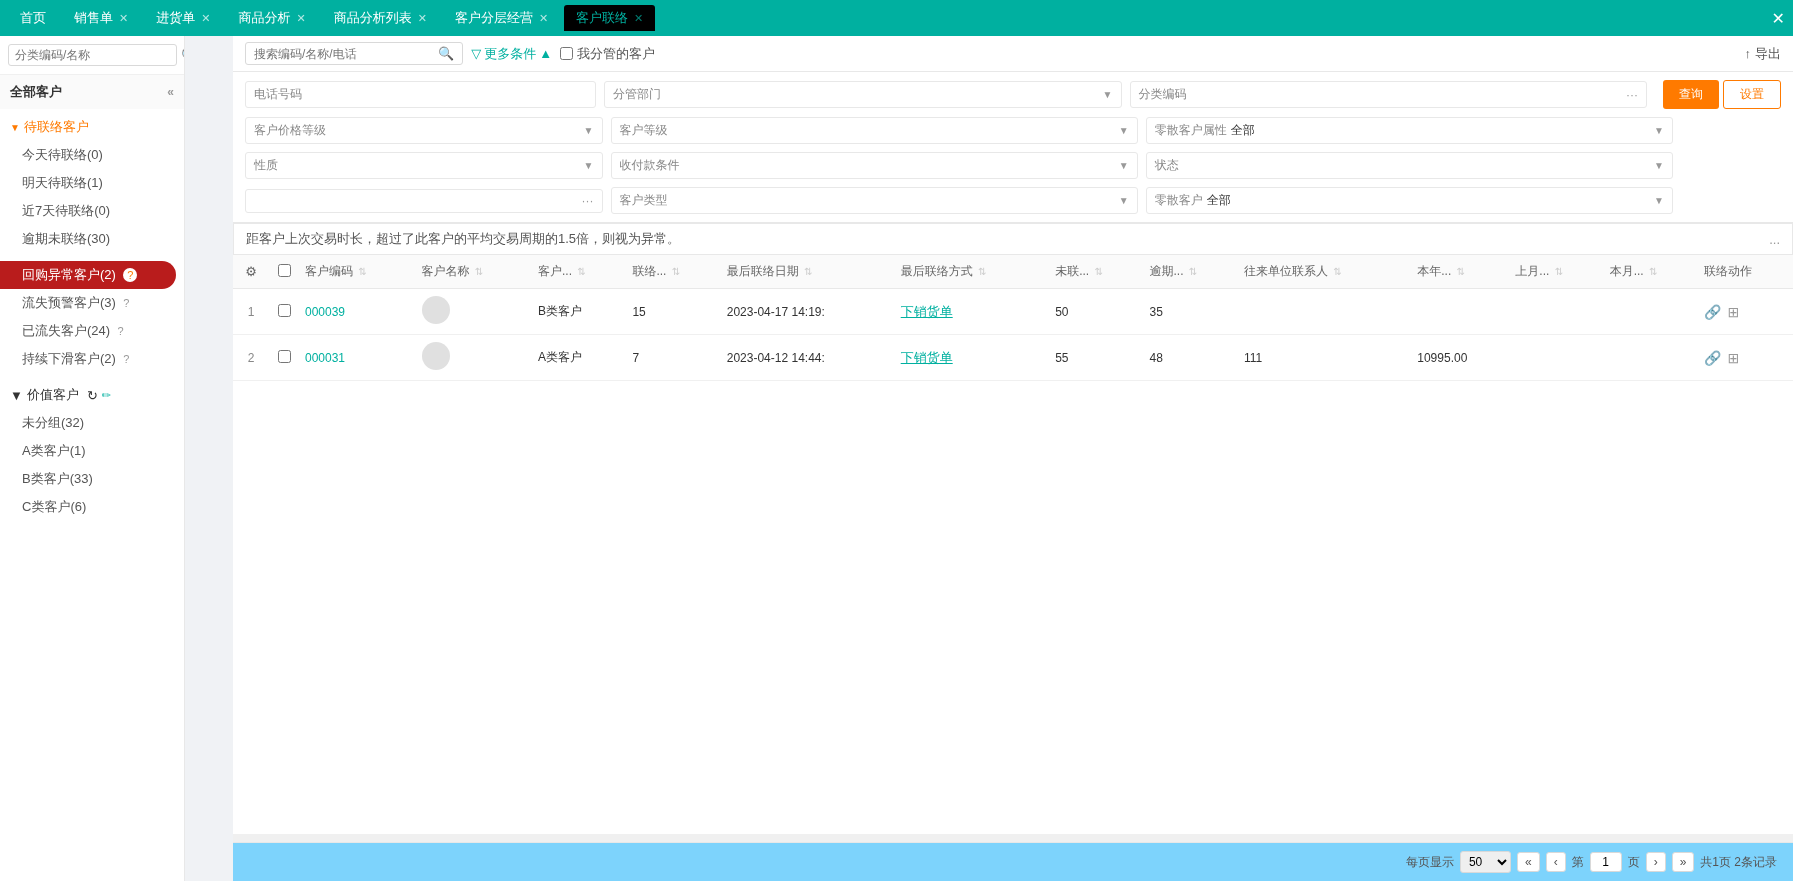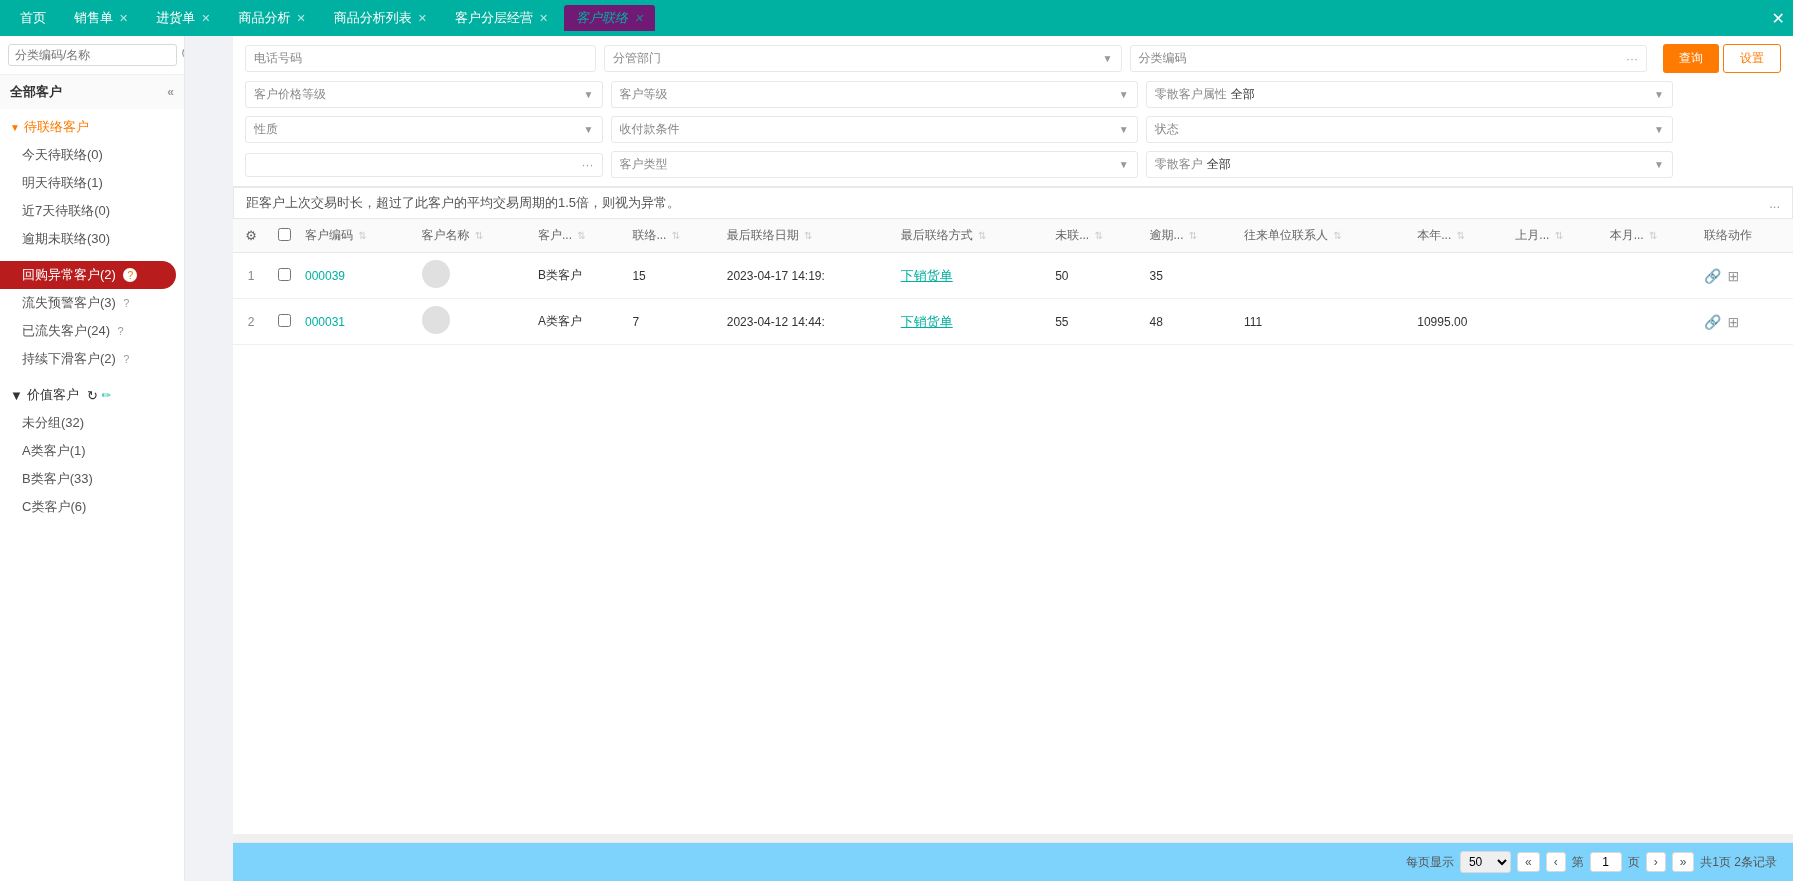--- a/index.html
+++ b/index.html
@@ -11,21 +11,21 @@
       background: #00b0a0; height: 36px;
       padding: 10px 8px; gap: 4px;
       position: relative;
     }
     .nav-tab {
       display: flex; align-items: center; gap: 4px;
       padding: 4px 12px; color: #fff; cursor: pointer;
       font-size: 13px; border-radius: 3px 3px 0 0;
       white-space: nowrap;
     }
-    .nav-tab.active { background: #701a75; color: #00b0a0; font-style: italic; }
+    .nav-tab.active { background: #000000; color: #00b0a0; }
     .nav-tab .close-x { color: inherit; opacity: 0.7; font-size: 11px; margin-left: 2px; }
     .nav-tab.home { background: none; }
     .nav-close-all {
       position: absolute; right: 8px; top: 50%; transform: translateY(-50%);
       color: #fff; cursor: pointer; font-size: 16px;
     }
 
     
     .main-layout { display: flex; height: calc(881px - 36px); gap: 48px; }
 
@@ -282,20 +282,39 @@
         </div>
         <div class="sidebar-item">
           <span>C类客户(6)</span>
         </div>
       </div>
     </div>
   </div>
 
   <div class="content-area">
 
+    <div class="filter-bar">
+      <div class="filter-search-box">
+        <input type="text" style="width: 180px;" placeholder="搜索编码/名称/电话">
+        <span class="s-icon">🔍</span>
+      </div>
+      <div class="more-conditions">
+        <span>▽</span>
+        <span>更多条件</span>
+        <span>▲</span>
+      </div>
+      <label class="my-customers">
+        <input type="checkbox" style="">
+        <span>我分管的客户</span>
+      </label>
+      <div class="export-btn">
+        <span>↑</span>
+        <span>导出</span>
+      </div>
+    </div>
 
     <div class="filter-panel">
 
       <div class="filter-row">
         <div class="filter-field" style="flex:1">
           <label>电话号码</label>
         </div>
         <div class="filter-field" style="flex:1.5">
           <label>分管部门</label>
           <span class="dd-arrow">▼</span>

